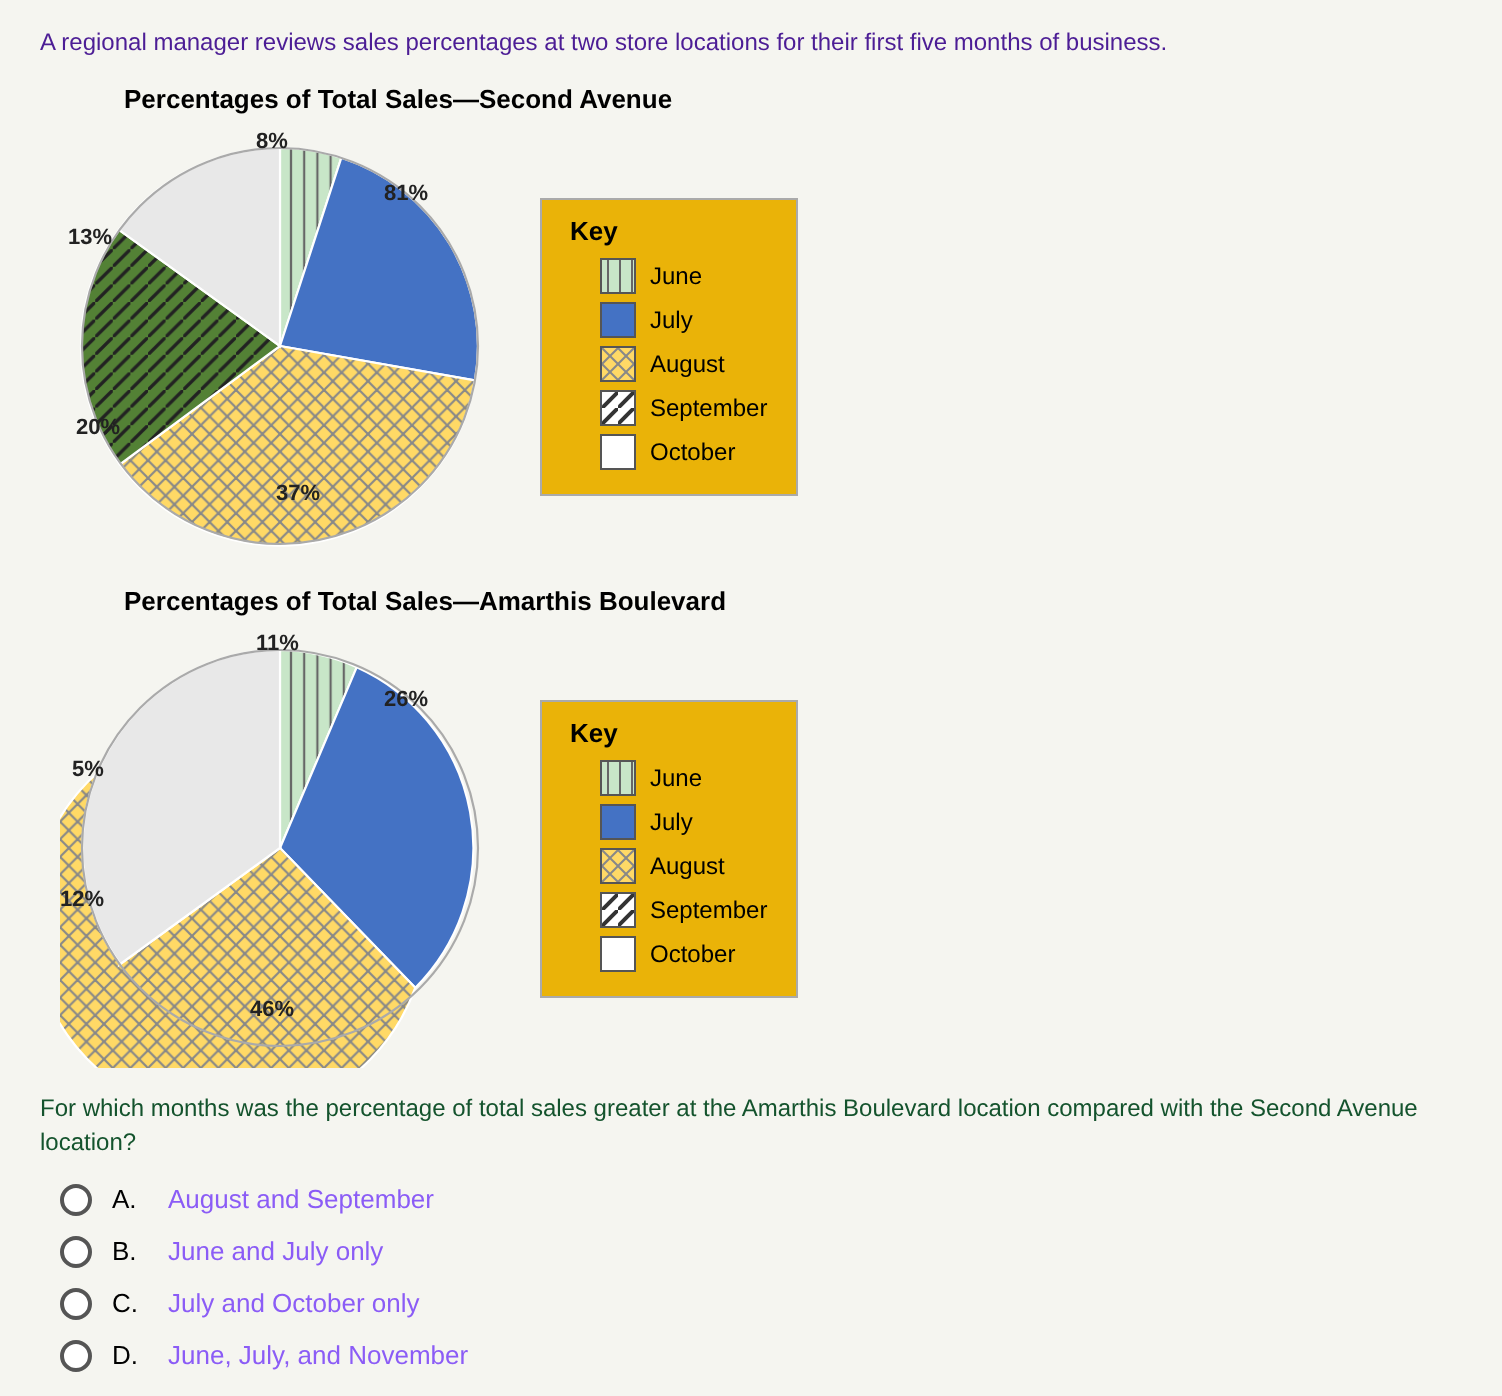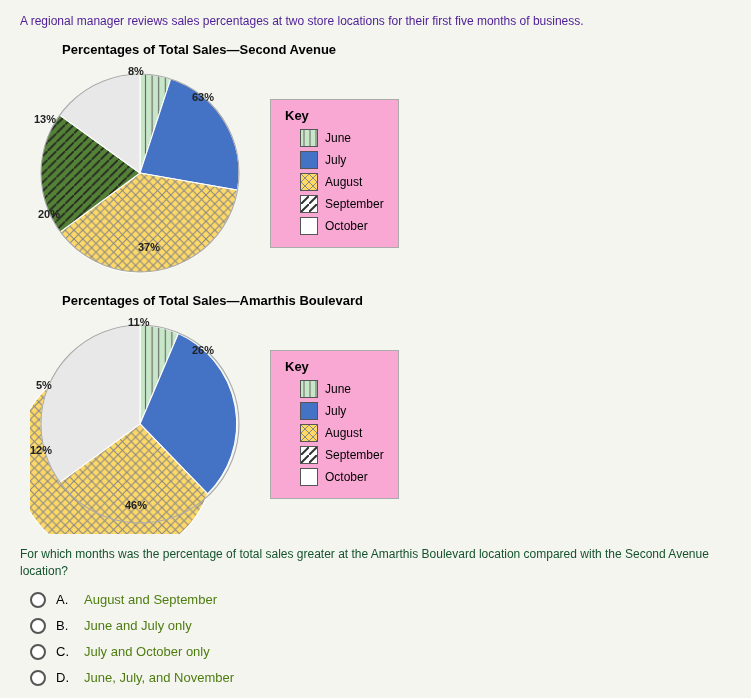--- a/index.html
+++ b/index.html
@@ -49,21 +49,21 @@
     }
     .pie-label {
       position: absolute;
       font-size: 11px;
       color: #222;
       font-weight: bold;
     }
     .key-box {
       border: 1px solid #aaa;
       padding: 8px 14px;
-      background: #f9a8d4;
+      background: #eab308;
       min-width: 120px;
     }
     .key-title {
       font-weight: bold;
       font-size: 13px;
       margin-bottom: 6px;
     }
     .key-item {
       display: flex;
       align-items: center;
@@ -100,21 +100,21 @@
       border: 2px solid #555;
       background: #fff;
       flex-shrink: 0;
     }
     .answer-letter {
       font-size: 13px;
       min-width: 18px;
     }
     .answer-text {
       font-size: 13px;
-      color: #4d7c0f;
+      color: #8b5cf6;
     }
 
     
     
     
     
     
     
   </style>
 </head>
@@ -150,21 +150,21 @@
 
           <path d="M100,100 L188.6,115.6 A90,90 0 0,1 27.2,153.8 Z" fill="url(#crosshatch1)" stroke="#fff" stroke-width="1"></path>
 
           <path d="M100,100 L27.2,153.8 A90,90 0 0,1 26.8,47.2 Z" fill="url(#diagonal1)" stroke="#fff" stroke-width="1"></path>
 
           <path d="M100,100 L26.8,47.2 A90,90 0 0,1 100,10 Z" fill="#e8e8e8" stroke="#fff" stroke-width="1"></path>
           <circle cx="100" cy="100" r="90" fill="none" stroke="#aaa" stroke-width="1"></circle>
         </svg>
         
         <span class="pie-label" style="top:2px;left:98px;">8%</span>
-        <span class="pie-label" style="top:28px;left:162px;">63%</span>
+        <span class="pie-label" style="top:28px;left:162px;">81%</span>
         <span class="pie-label" style="top:178px;left:108px;">37%</span>
         <span class="pie-label" style="top:145px;left:8px;text-align:right;">20%</span>
         <span class="pie-label" style="top:50px;left:4px;">13%</span>
       </div>
 
       <div class="key-box">
         <div class="key-title">Key</div>
         <div class="key-item">
           <svg width="18" height="18" style="border:1px solid #555;flex-shrink:0">
             <defs>

